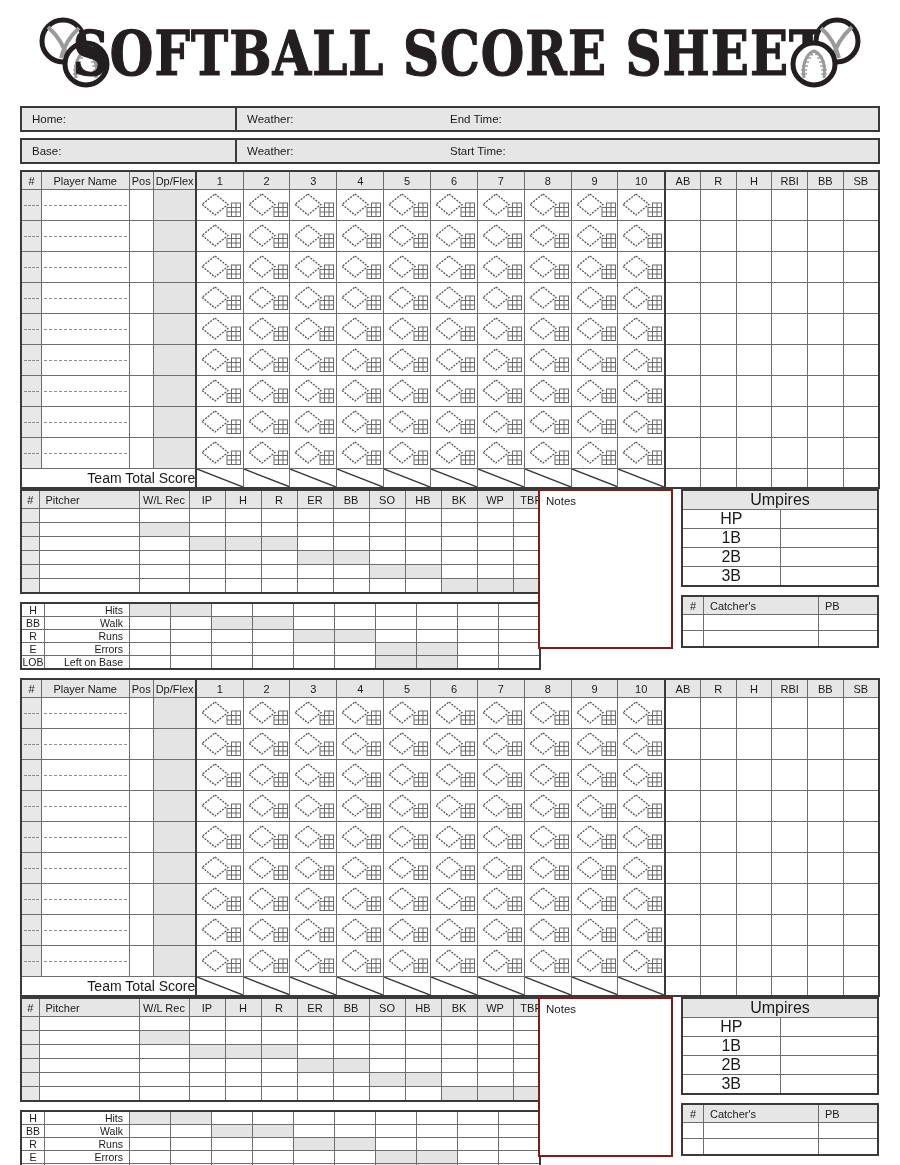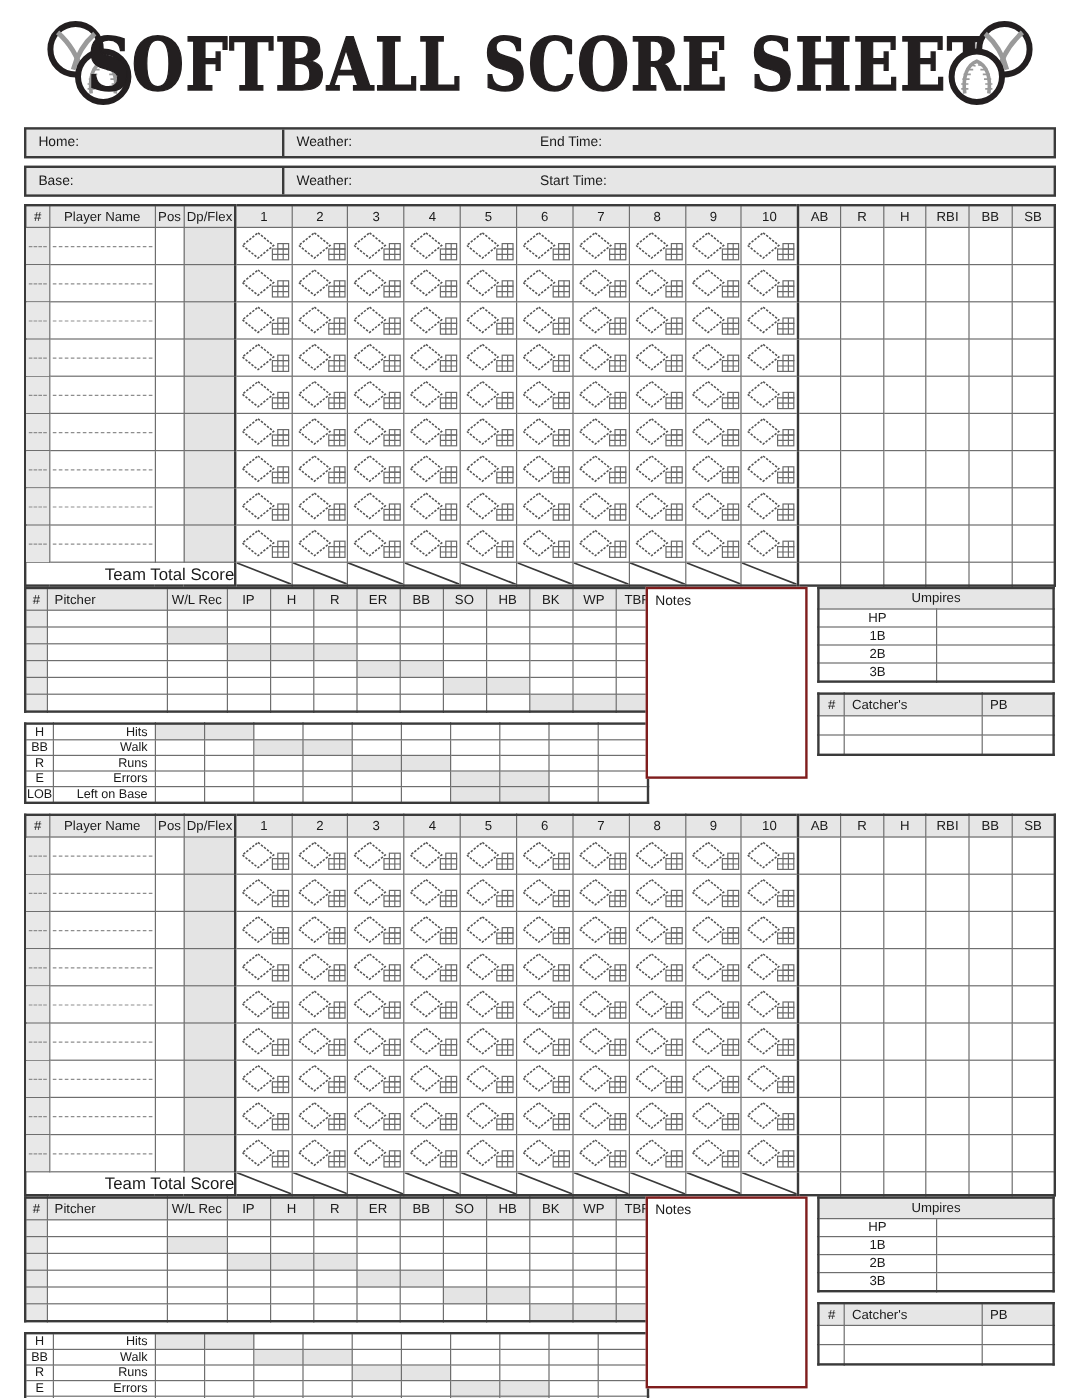--- a/index.html
+++ b/index.html
@@ -92,21 +92,21 @@
   .sum td.sl{width:78px;text-align:right;padding-right:6px;}
   .sum td.sv{width:40px;}
 
   
   .notes{width:135px;border:2px solid #7f1d1d;box-sizing:border-box;background:#fff;position:relative;}
   .notes .nlab{font-size:11.5px;padding:4px 0 0 6px;}
 
   
   .rightcol{width:198px;}
   .ump{width:198px;border:2px solid #3a3a3a;box-sizing:border-box;}
-  .ump td,.ump th{border:1px solid #6e6e6e;padding:0;font-size:11px;text-align:center;height:14px;font-weight:normal;}
+  .ump td,.ump th{border:1px solid #6e6e6e;padding:0;font-size:16px;text-align:center;height:14px;font-weight:normal;}
   .ump th{background:#e6e6e6;height:16px;}
   .ump td.ul{width:98px;}
   .cat{width:198px;border:2px solid #3a3a3a;box-sizing:border-box;margin-top:8px;}
   .cat th,.cat td{border:1px solid #6e6e6e;padding:0;font-size:11px;height:15px;font-weight:normal;}
   .cat th{background:#e6e6e6;height:17px;}
   .cat .k1{width:20px;text-align:center;}
   .cat .k2{width:108px;text-align:left;padding-left:6px;}
   .cat .k3{text-align:left;padding-left:6px;}
 
   .gap{height:8px;}

